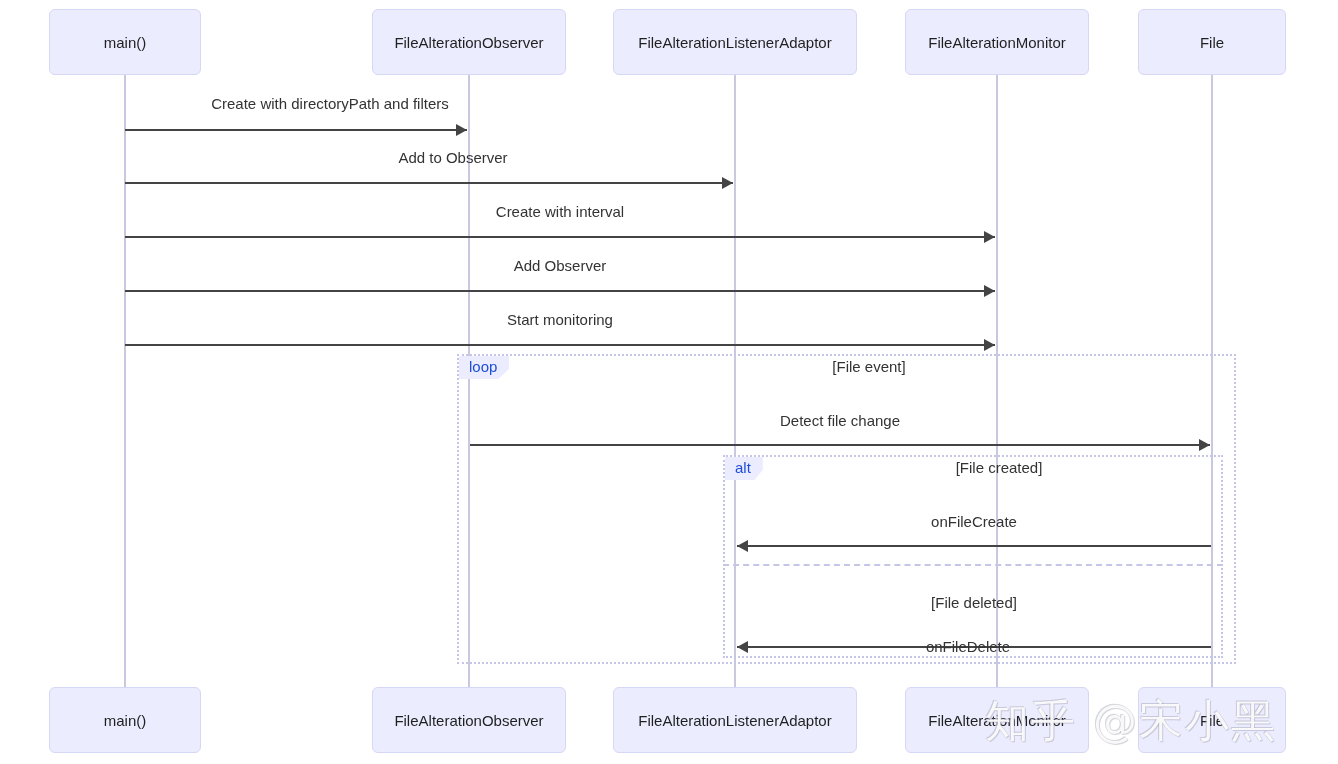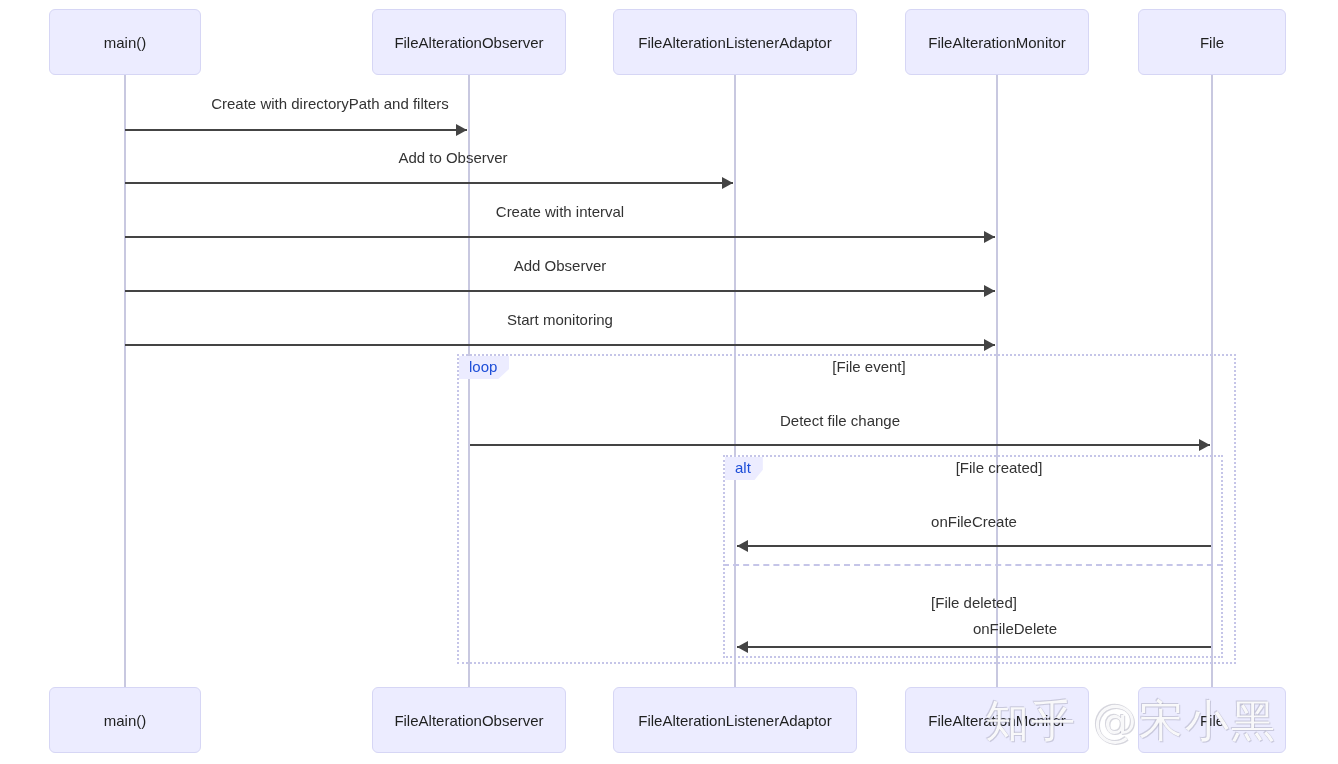--- a/index.html
+++ b/index.html
@@ -139,21 +139,21 @@
     <div class="msg-head right" style="top: 339px; left: 984px;"></div>
     <div class="msg-label" style="left: 125px; top: 311px; width: 870px;">Start monitoring</div>
     <div class="msg-line" style="left: 470px; top: 444px; width: 740px;"></div>
     <div class="msg-head right" style="top: 439px; left: 1199px;"></div>
     <div class="msg-label" style="left: 470px; top: 412px; width: 740px;">Detect file change</div>
     <div class="msg-line" style="left: 737px; top: 545px; width: 474px;"></div>
     <div class="msg-head left" style="top: 540px; left: 737px;"></div>
     <div class="msg-label" style="left: 737px; top: 513px; width: 474px;">onFileCreate</div>
     <div class="msg-line" style="left: 737px; top: 646px; width: 474px;"></div>
     <div class="msg-head left" style="top: 641px; left: 737px;"></div>
-    <div class="msg-label" style="left: 737px; top: 620px; width: 462px; padding-left: 47px;">onFileDelete</div>
+    <div class="msg-label" style="left: 737px; top: 638px; width: 462px;">onFileDelete</div>
     <div class="frame-tag" style="left: 459px; top: 356px;">loop</div>
     <div class="frame-cond" style="left: 769px; top: 358px; width: 200px;">[File event]</div>
     <div class="frame-tag" style="left: 725px; top: 457px;">alt</div>
     <div class="frame-cond" style="left: 899px; top: 459px; width: 200px;">[File created]</div>
     <div class="frame-cond" style="left: 874px; top: 566px; width: 200px; margin-top: 28px;">[File deleted]</div>
     <div class="actor-box" style="left: 49px; top: 9px; width: 152px; height: 66px;">
       <span>main()</span>
     </div>
     <div class="actor-box" style="left: 49px; top: 687px; width: 152px; height: 66px;">
       <span>main()</span>

